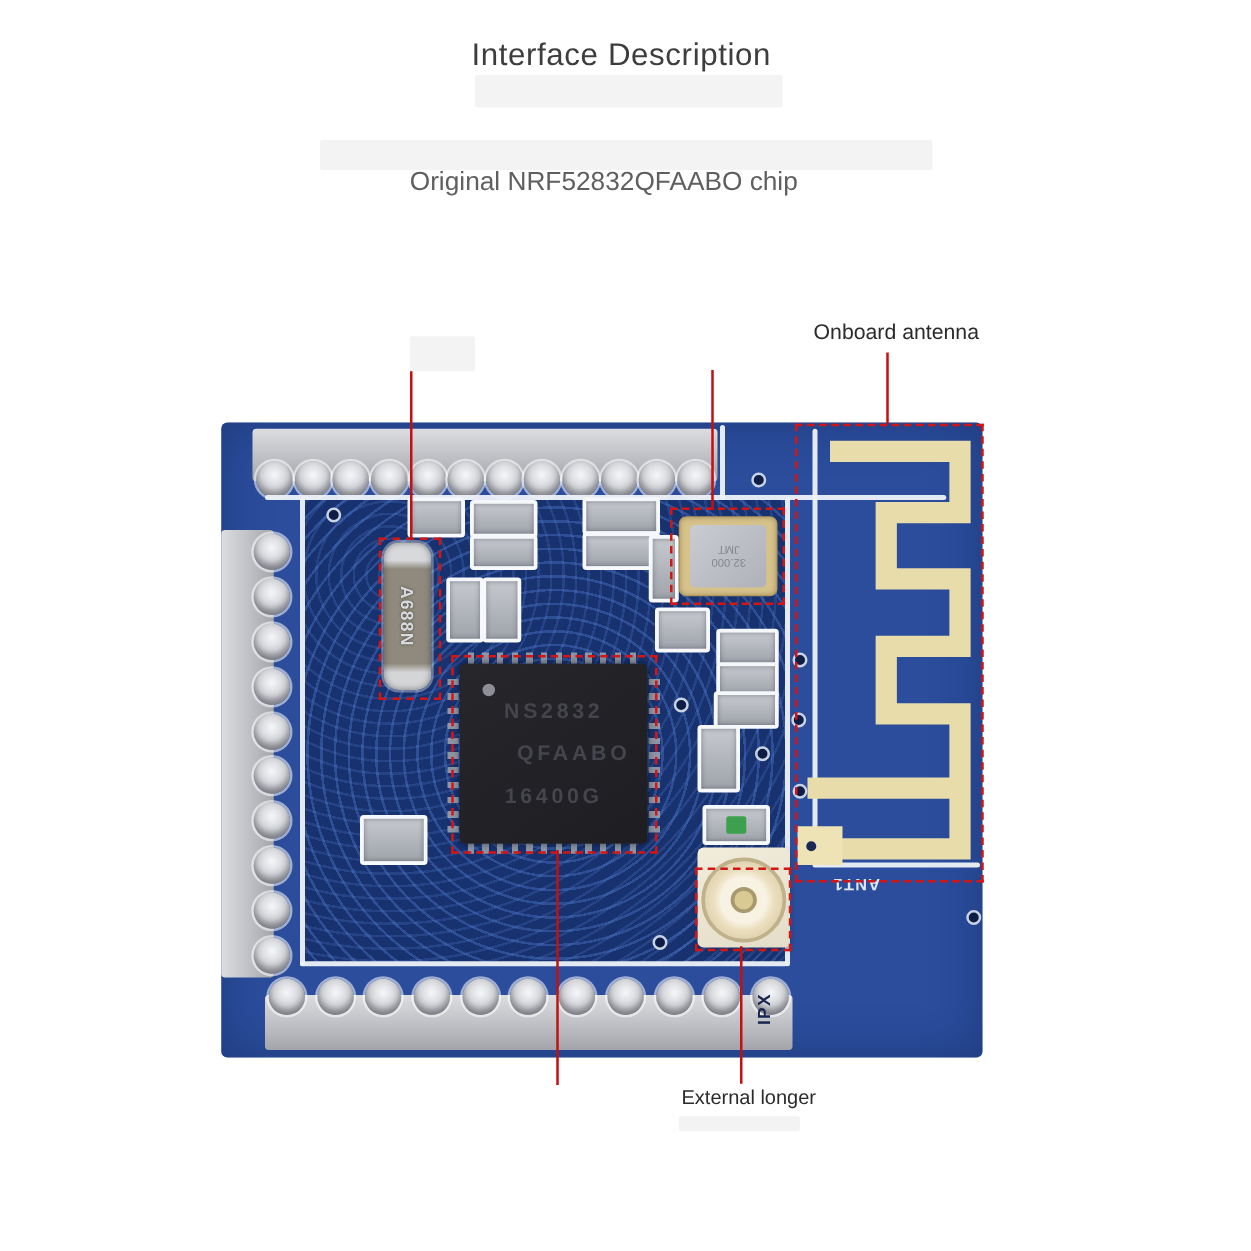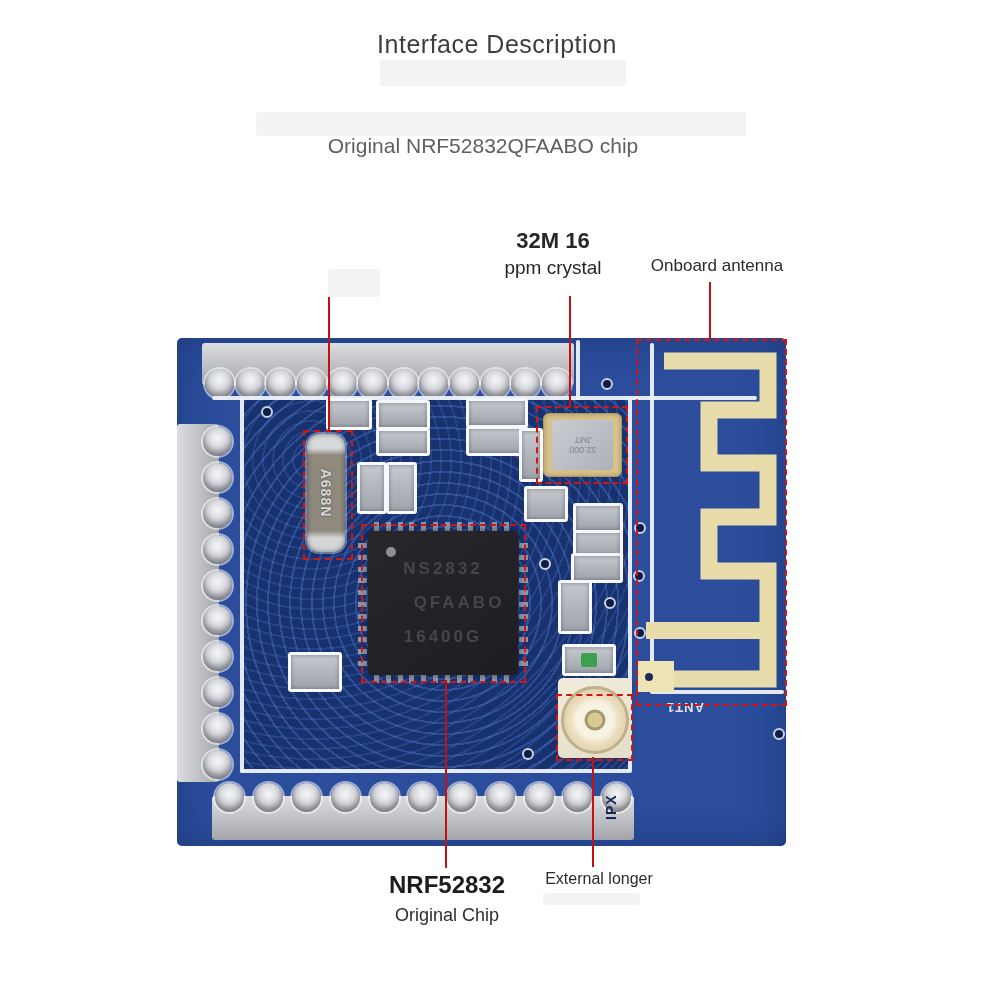--- a/index.html
+++ b/index.html
@@ -218,24 +218,16 @@
   <div class="abs rbox" style="left:361px;top:524px;width:161px;height:155px;"></div>
   <div class="abs rbox" style="left:556px;top:694px;width:73px;height:63px;"></div>
   <div class="abs rbox" style="left:636px;top:339px;width:147px;height:363px;"></div>
 
   <div class="abs rline" style="left:328px;top:297px;height:135px;"></div>
   <div class="abs rline" style="left:569px;top:296px;height:112px;"></div>
   <div class="abs rline" style="left:709px;top:282px;height:57px;"></div>
   <div class="abs rline" style="left:445px;top:680px;height:188px;"></div>
   <div class="abs rline" style="left:592px;top:757px;height:110px;"></div>
 
-  <div class="abs callout" style="left:553px;top:227px;transform:translateX(-50%);">
-    <span class="big">32M 16</span>
-    <span class="med">ppm crystal</span>
-  </div>
   <div class="abs lab17" style="left:717px;top:256px;transform:translateX(-50%);">Onboard antenna</div>
-  <div class="abs" style="left:447px;top:871px;transform:translateX(-50%);text-align:center;">
-    <span class="nrf-big">NRF52832</span>
-    <span class="nrf-sub">Original Chip</span>
-  </div>
   <div class="abs lab16" style="left:599px;top:870px;transform:translateX(-50%);">External longer</div>
 
 </div>
 
 </body></html>

